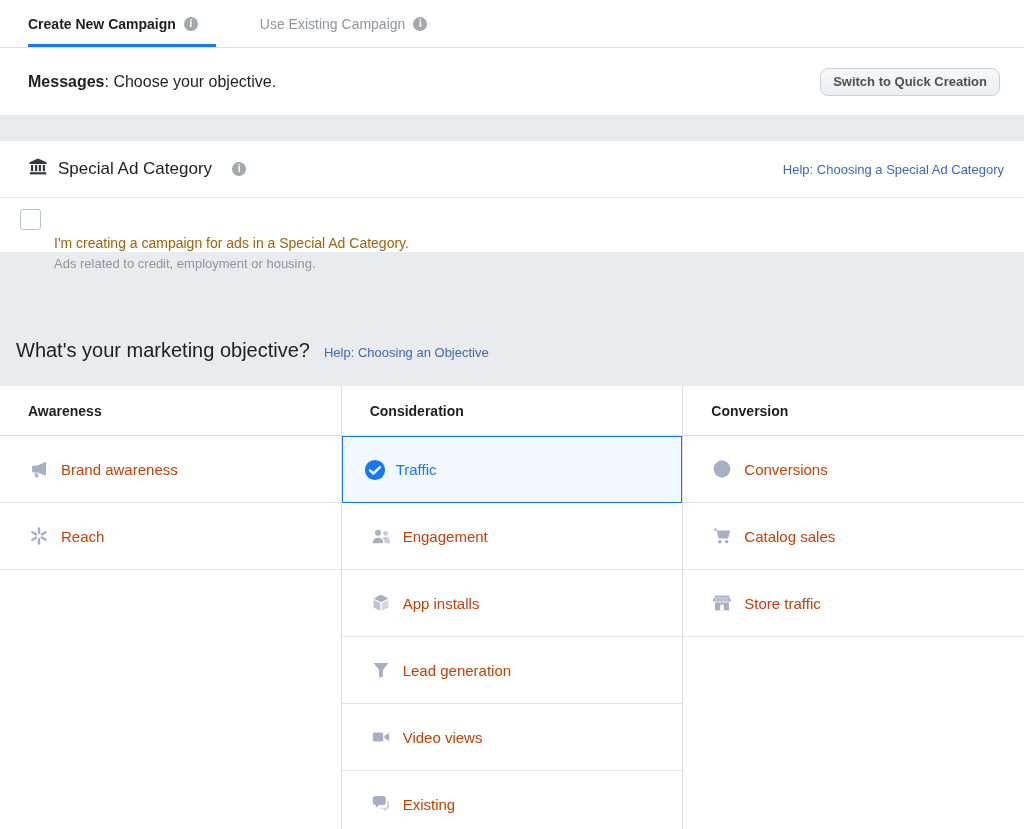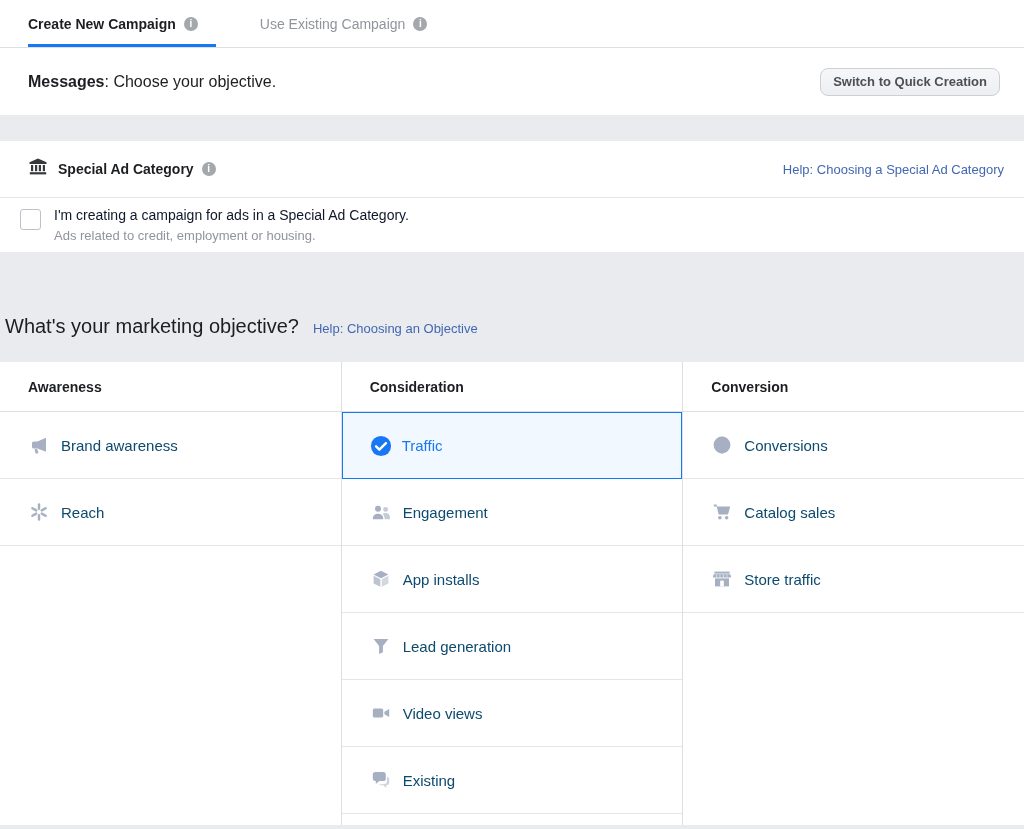--- a/index.html
+++ b/index.html
@@ -18,43 +18,43 @@
   .campaign-header { height:67px; background:#fff; display:flex; align-items:center; justify-content:space-between; padding:0 24px 0 28px; flex:0 0 auto; }
   .campaign-title { font-size:16px; }
   .campaign-title b { font-weight:bold; }
   .quick-btn { height:28px; padding:0 12px; background:linear-gradient(#f6f7f9,#eceff2); border:1px solid #ccd0d5; border-radius:8px; font-family:"Liberation Sans",sans-serif; font-size:13px; font-weight:bold; color:#4b4f56; cursor:pointer; }
 
   .gap { height:26px; flex:0 0 auto; }
 
   
   .special { background:#fff; flex:0 0 auto; }
   .special-head { height:57px; display:flex; align-items:center; padding:0 20px 0 28px; border-bottom:1px solid #e5e6e9; }
-  .special-title { font-size:14px; font-weight:bold; margin:0 8px 0 10px; }
+  .special-title { font-size:17px; font-weight:normal; margin:0 20px 0 10px; }
   .special-link { margin-left:auto; font-size:13px; color:#4267b2; text-decoration:none; }
   .special-body { height:54px; display:flex; align-items:flex-start; gap:13px; padding:9px 20px 0 20px; }
   .checkbox { width:21px; height:21px; border:1px solid #bdc1c9; border-radius:3px; background:#fff; margin-top:2px; cursor:pointer; flex:0 0 auto; }
-  .cb-label { font-size:14px; color:#0f172a; }
+  .cb-label { font-size:14px; color:#a16207;margin-top:28px; }
   .cb-desc { font-size:13px; color:#90949c; margin-top:5px; }
 
   
-  .objective-head { height:110px; display:flex; align-items:flex-end; padding:0 0 24px 5px; flex:0 0 auto; }
+  .objective-head { height:134px; display:flex; align-items:flex-end; padding:0 0 24px 16px; flex:0 0 auto; }
   .objective-head-inner { display:flex; align-items:baseline; gap:14px; }
   .objective-heading { font-size:20px; font-weight:normal; color:#1c1e21; }
   .objective-link { font-size:13px; color:#4267b2; text-decoration:none; }
 
   
   .obj-table { height:463px; display:flex; background:#fff; flex:0 0 auto; }
   .col { flex:1 1 0; background:#fff; }
   .col-mid { border-left:1px solid #dddfe2; border-right:1px solid #dddfe2; }
   .col-header { height:50px; display:flex; align-items:center; padding-left:28px; font-size:14px; font-weight:bold; border-bottom:1px solid #dddfe2; }
   .obj-item { height:67px; display:flex; align-items:center; gap:11px; padding-left:28px; border-bottom:1px solid #e5e6e9; cursor:pointer; }
   .obj-icon { width:22px; height:22px; display:inline-flex; align-items:center; justify-content:center; flex:0 0 auto; }
   .obj-icon svg { width:20px; height:20px; fill:#a6b0c2; }
-  .obj-label { font-size:15px; color:#0c4a6e; }
-  .obj-item.selected { border:1px solid #1877f2; background:#f2f8ff; padding-left:27px; gap:10px; }
+  .obj-label { font-size:15px; color:#c2410c; }
+  .obj-item.selected { border:1px solid #1877f2; background:#f2f8ff; padding-left:21px; gap:10px; }
   .obj-item.selected .obj-icon svg { width:24px; height:24px; }
   .obj-item.selected .obj-label { color:#1877f2; }
   .bank-icon svg { width:20px; height:20px; fill:#37393c; }
 </style>
 </head>
 <body>
 
 <div class="page">
 
   <div class="tabbar">

